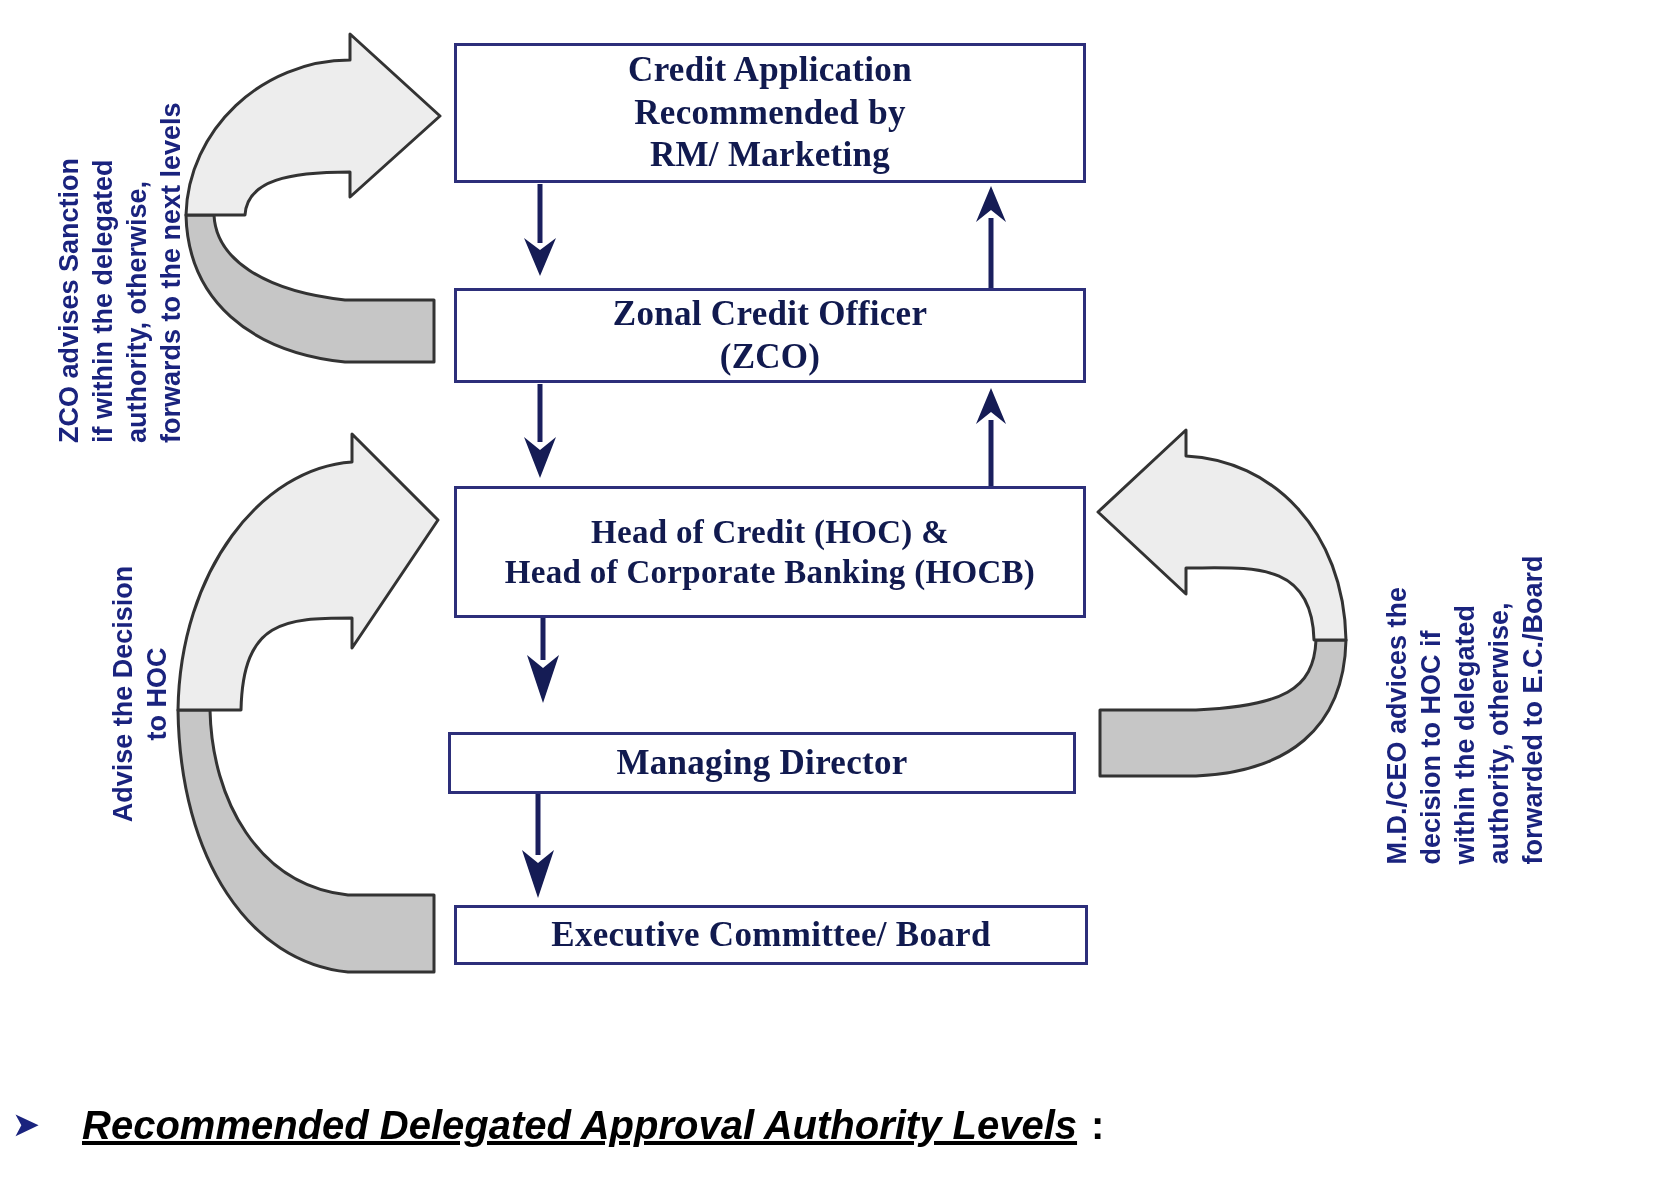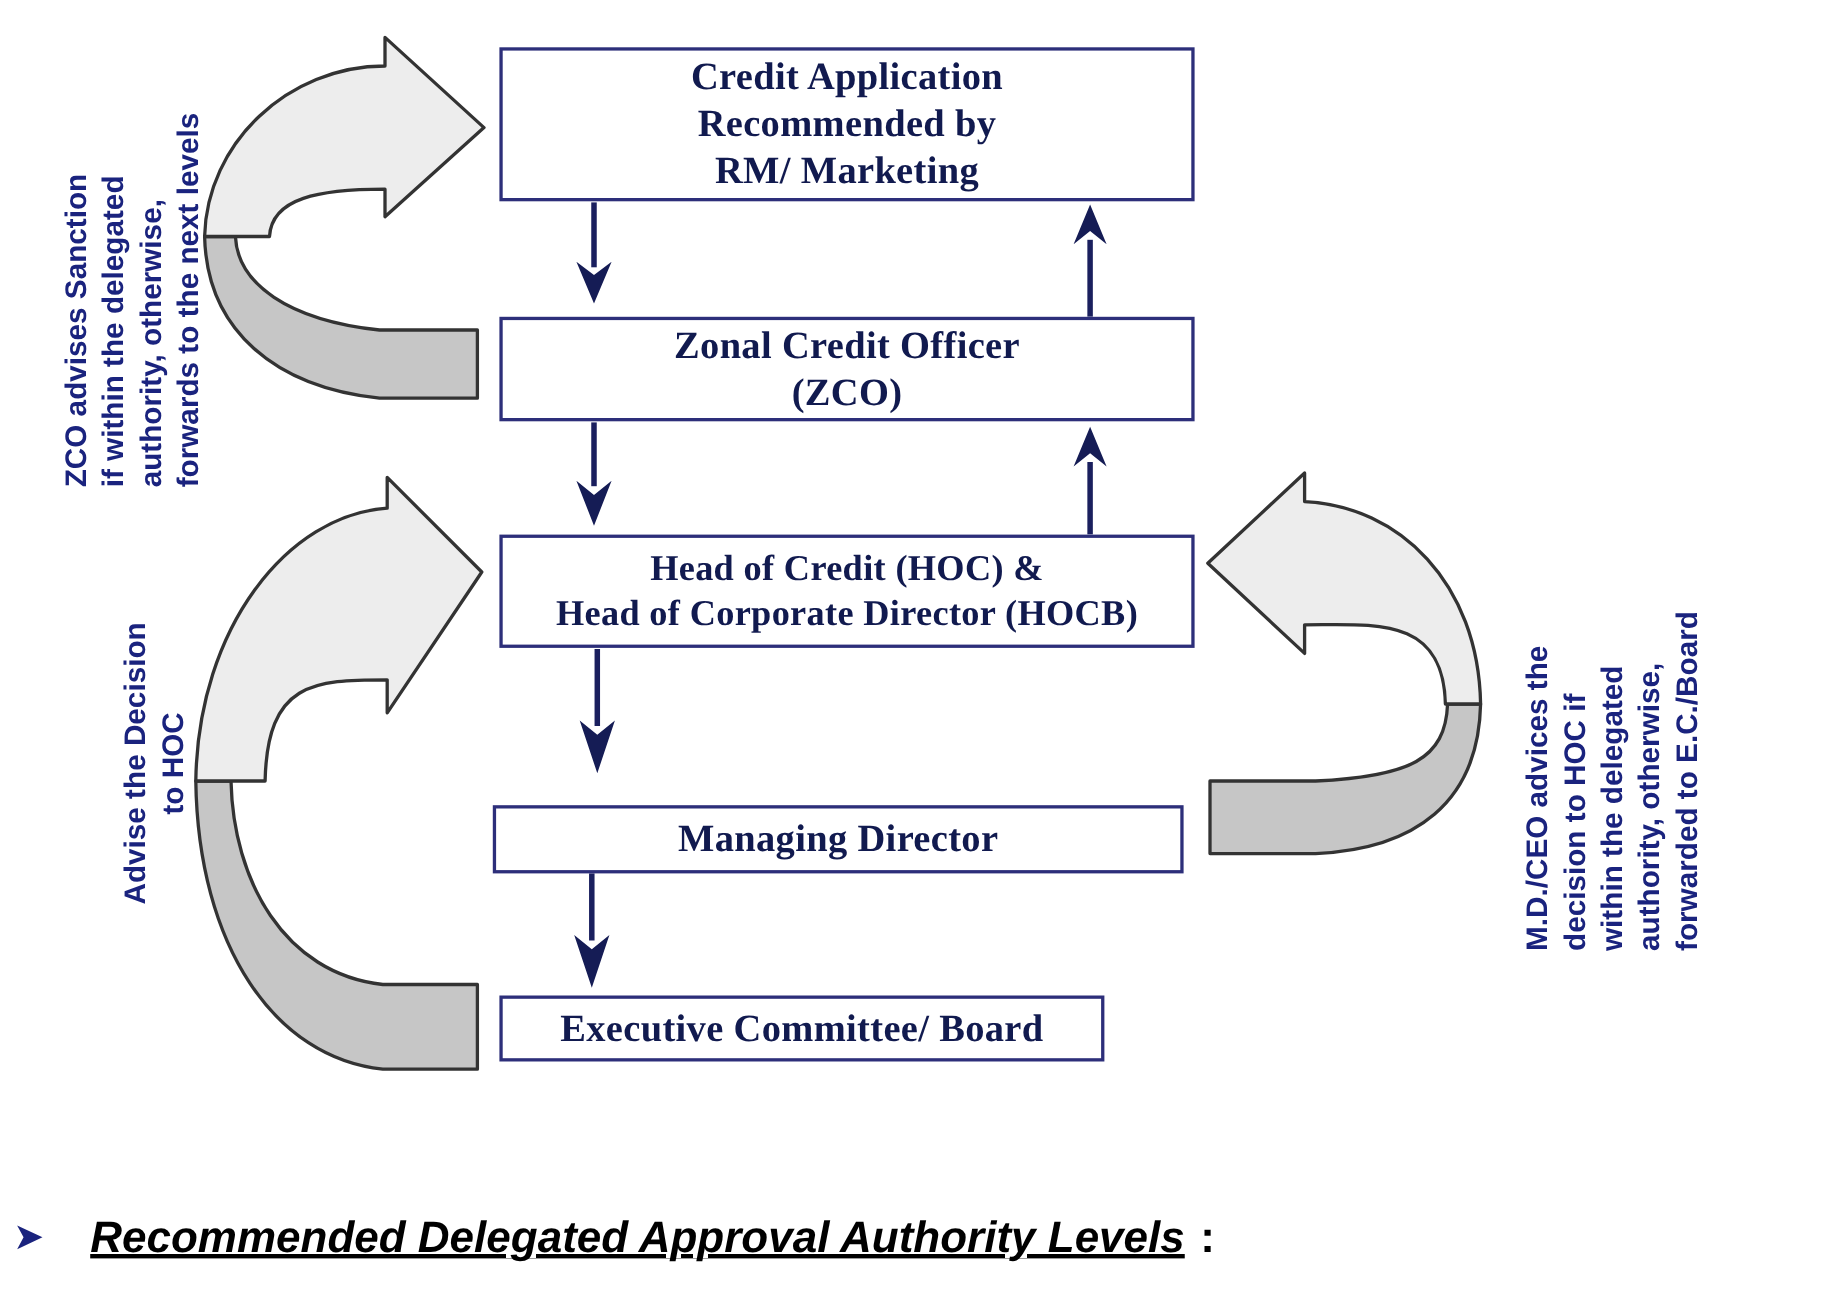--- a/index.html
+++ b/index.html
@@ -43,30 +43,30 @@
 
   #box-credit-application {
     left: 454px; top: 43px; width: 632px; height: 140px;
     font-size: 35px;
   }
   #box-zonal-credit-officer {
     left: 454px; top: 288px; width: 632px; height: 95px;
     font-size: 35px;
   }
   #box-head-of-credit {
-    left: 454px; top: 486px; width: 632px; height: 103px;
+    left: 454px; top: 486px; width: 632px; height: 132px;
     font-size: 33px;
   }
   #box-managing-director {
     left: 448px; top: 714px; width: 628px; height: 62px;
     font-size: 35px;
     margin-top: 18px;
   }
   #box-executive-committee {
-    left: 454px; top: 905px; width: 550px; height: 60px;
+    left: 454px; top: 905px; width: 634px; height: 60px;
     font-size: 35px;
   }
 
   
   .side-caption {
     position: absolute;
     color: #1a237e;
     font-family: "Liberation Sans", "DejaVu Sans", sans-serif;
     font-weight: bold;
     font-size: 27px;
@@ -245,21 +245,21 @@
     <span class="ln">RM/ Marketing</span>
   </div>
 
   <div class="flow-box" id="box-zonal-credit-officer">
     <span class="ln">Zonal Credit Officer</span>
     <span class="ln">(ZCO)</span>
   </div>
 
   <div class="flow-box" id="box-head-of-credit">
     <span class="ln">Head of Credit (HOC) &amp;</span>
-    <span class="ln">Head of Corporate Director (HOCB)</span>
+    <span class="ln">Head of Corporate Banking (HOCB)</span>
   </div>
 
   <div class="flow-box" id="box-managing-director">
     <span class="ln">Managing Director</span>
   </div>
 
   <div class="flow-box" id="box-executive-committee">
     <span class="ln">Executive Committee/ Board</span>
   </div>
 

